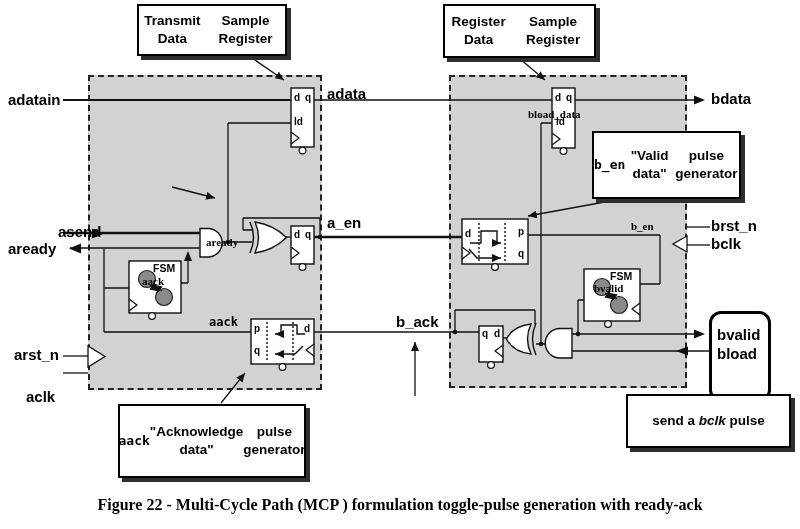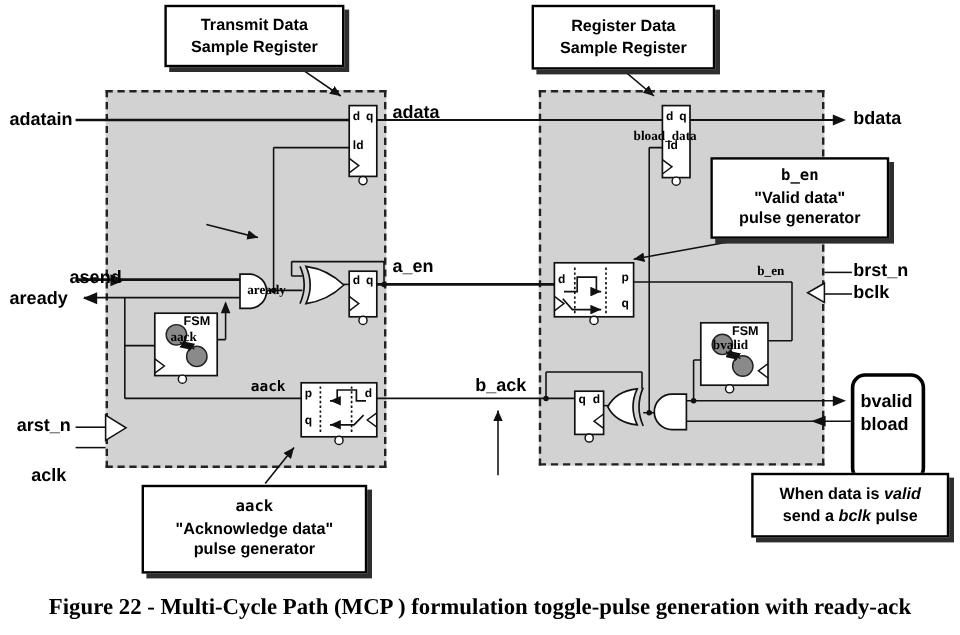--- a/index.html
+++ b/index.html
@@ -6,28 +6,28 @@
   #stage{position:relative;width:800px;height:529px;background:#ffffff;overflow:hidden;
          font-family:"Liberation Sans", sans-serif;}
   .domain{position:absolute;background:#d2d2d2;border:2px dashed #222;}
   svg{position:absolute;left:0;top:0;}
   .plabel{position:absolute;font-weight:bold;font-size:15px;line-height:1;color:#000;white-space:nowrap;text-align:center;}
   .nlabel{position:absolute;font-family:"Liberation Serif", serif;font-weight:bold;font-size:11px;line-height:1;color:#000;white-space:nowrap;margin-left:44px;}
   .mlabel{position:absolute;font-family:"DejaVu Sans Mono", monospace;font-weight:bold;font-size:12px;line-height:1;color:#000;white-space:nowrap;}
   .pin{position:absolute;font-weight:bold;font-size:10px;line-height:1;color:#000;}
   .fsmlbl{position:absolute;font-weight:bold;font-size:10.5px;line-height:1;color:#000;}
   .callout{position:absolute;background:#fff;border:2px solid #000;box-shadow:4px 4px 0 #2e2e2e;
-           display:flex;flex-direction:column;align-items:center;justify-content:center;
+           display:flex;flex-direction:row;align-items:center;justify-content:center;
            font-weight:bold;font-size:13.5px;line-height:1.3;text-align:center;z-index:5;}
   .callout .mono{font-family:"DejaVu Sans Mono", monospace;font-size:13px;}
   .portbox{position:absolute;left:709px;top:311px;width:56px;height:85px;background:#fff;
            border:3px solid #000;border-radius:12px;z-index:4;}
   .portbox .plabel{position:absolute;}
   #caption{position:absolute;left:0;top:496px;width:100%;text-align:center;
-           font-family:"Liberation Serif", serif;font-weight:bold;font-size:19px;color:#000;}
+           font-family:"Liberation Serif", serif;font-weight:bold;font-size:16px;color:#000;}
 </style>
 </head>
 <body>
 
 <div id="stage">
 
   <div class="domain" style="left:88px;top:75px;width:230px;height:311px;"></div>
   <div class="domain" style="left:449px;top:75px;width:234px;height:309px;"></div>
 
   <svg width="800" height="529" viewBox="0 0 800 529">
@@ -217,18 +217,17 @@
     <span class="mono">b_en</span>
     <span>"Valid data"</span>
     <span>pulse generator</span>
   </div>
   <div class="callout" style="left:118px;top:404px;width:184px;height:70px;">
     <span class="mono">aack</span>
     <span>"Acknowledge data"</span>
     <span>pulse generator</span>
   </div>
   <div class="callout" style="left:626px;top:394px;width:161px;height:50px;">
-    <span>When data is <i>valid</i></span>
     <span>send a <i>bclk</i> pulse</span>
   </div>
 
   <div id="caption">Figure 22 - Multi-Cycle Path (MCP ) formulation toggle-pulse generation with ready-ack</div>
 </div>
 
 </body></html>

